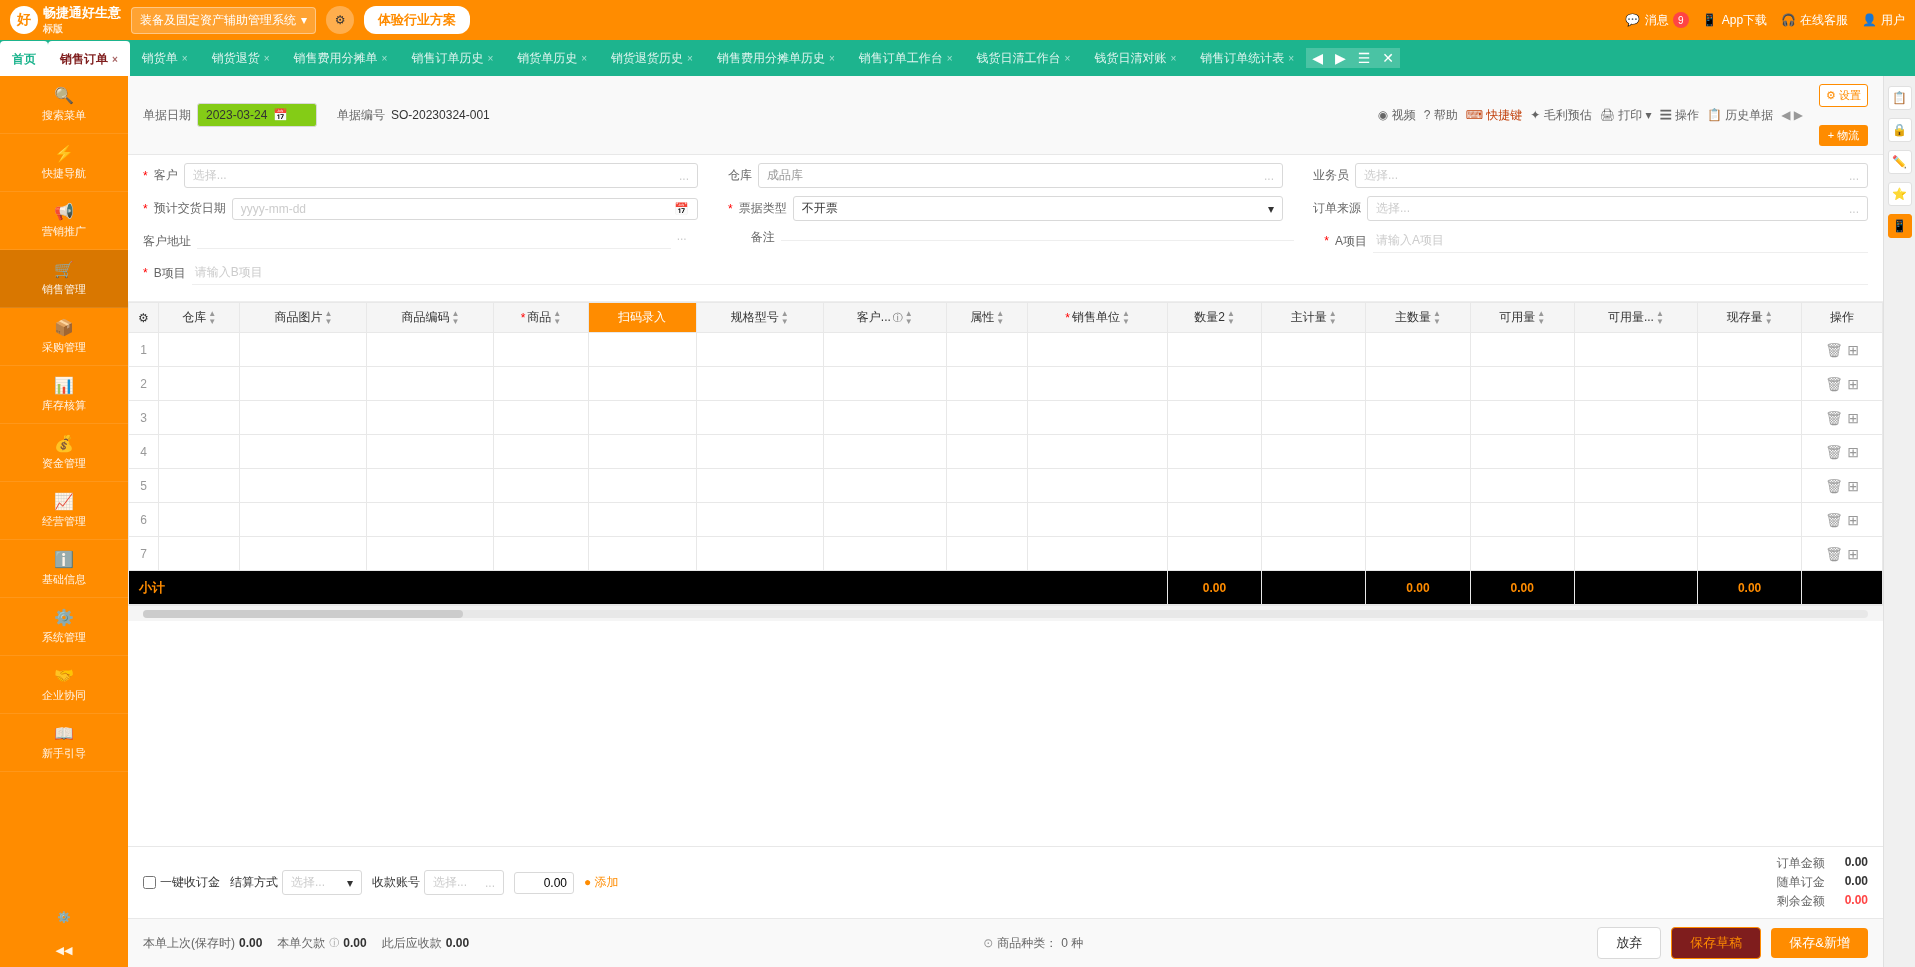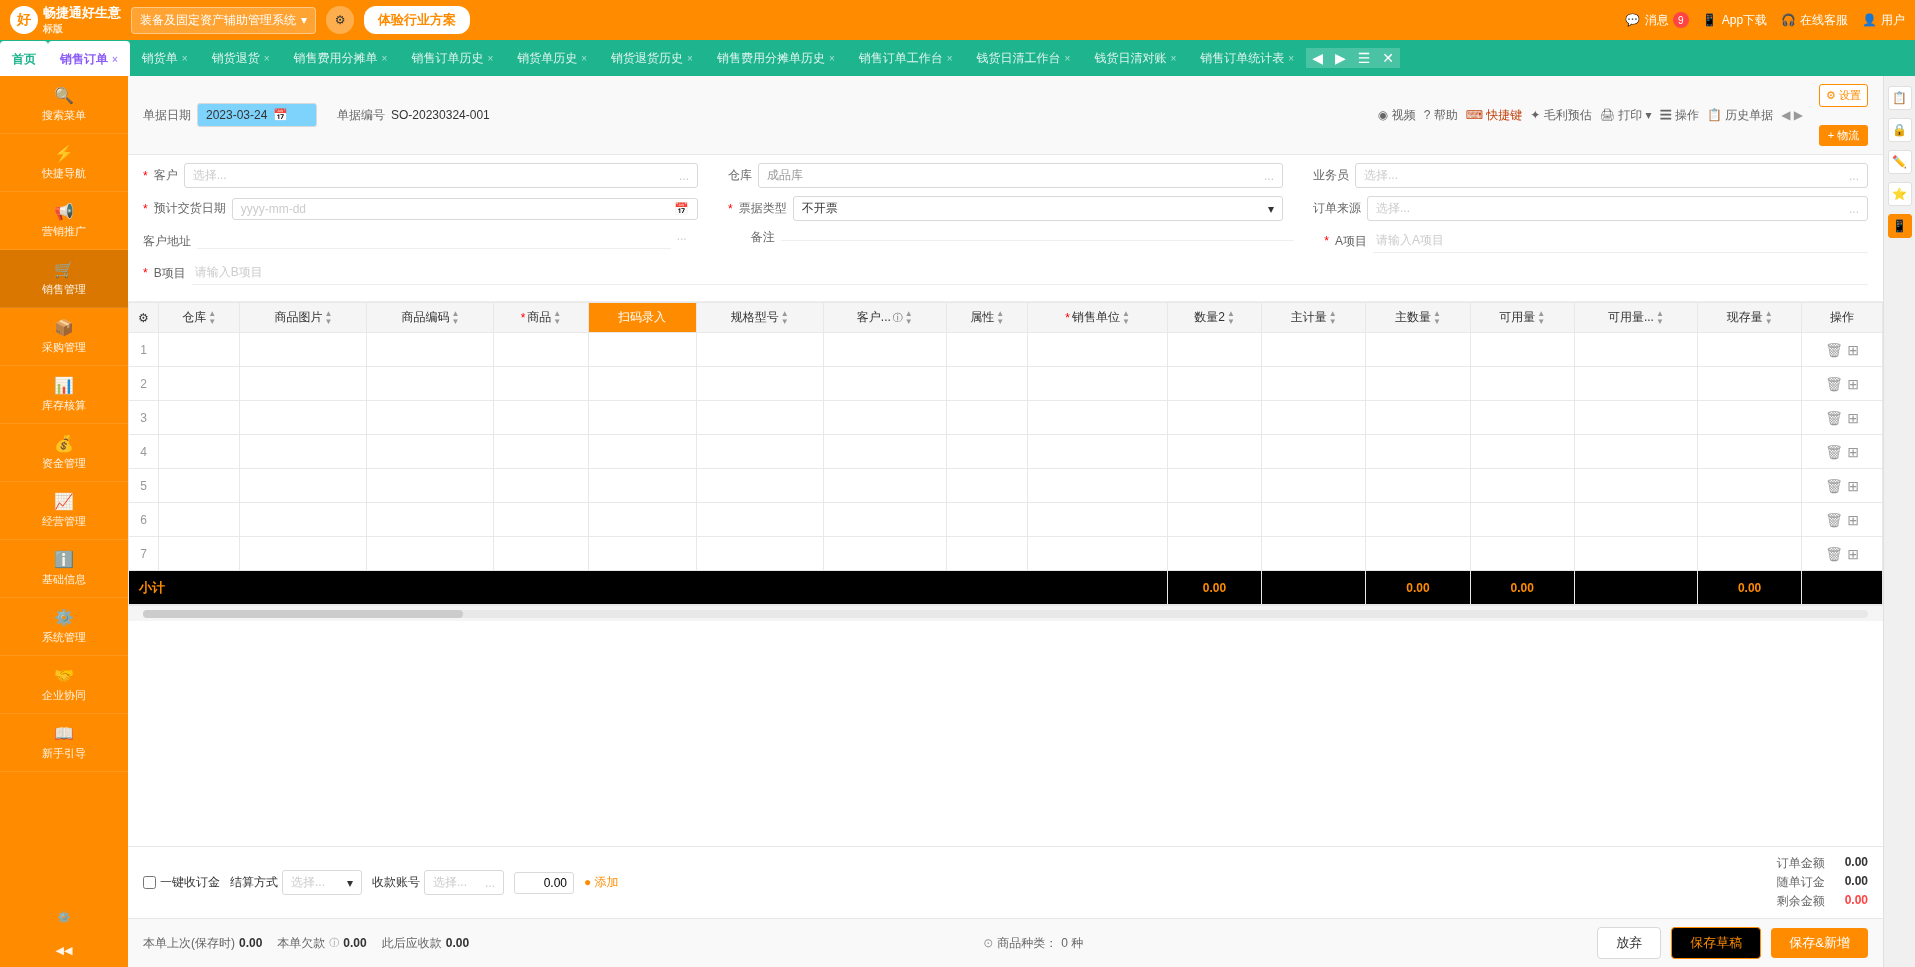--- a/index.html
+++ b/index.html
@@ -77,37 +77,37 @@
     .order-label { color: #666; }
     .order-value { color: #333; font-weight: bold; }
     .order-value.highlight { color: #ff4444; }
 
     
     .footer { padding: 8px 15px; background: #f9f9f9; border-top: 1px solid #e8e8e8; display: flex; align-items: center; gap: 15px; }
     .footer-info { display: flex; align-items: center; gap: 4px; color: #666; }
     .footer-value { color: #333; font-weight: bold; }
     .footer-right { margin-left: auto; display: flex; align-items: center; gap: 10px; }
     .btn-discard { border: 1px solid #d9d9d9; background: white; padding: 6px 18px; border-radius: 4px; cursor: pointer; color: #333; font-size: 13px; }
-    .btn-save-draft { border: 1px solid #ff8c00; background: #000000; color: #ff8c00; padding: 6px 18px; border-radius: 4px; cursor: pointer; font-size: 13px; }
+    .btn-save-draft { border: 1px solid #ff8c00; background: #7f1d1d; color: #ff8c00; padding: 6px 18px; border-radius: 4px; cursor: pointer; font-size: 13px; }
     .btn-save-new { background: #ff8c00; color: white; border: none; padding: 6px 18px; border-radius: 4px; cursor: pointer; font-size: 13px; }
 
     
     .right-panel { width: 32px; background: #f0f0f0; border-left: 1px solid #e0e0e0; display: flex; flex-direction: column; align-items: center; padding-top: 10px; gap: 8px; }
     .right-icon { width: 24px; height: 24px; background: white; border: 1px solid #e0e0e0; border-radius: 3px; display: flex; align-items: center; justify-content: center; cursor: pointer; font-size: 12px; color: #666; }
 
     .gear-icon-btn { border: 1px solid #ff8c00; color: #ff8c00; background: white; padding: 3px 6px; border-radius: 3px; cursor: pointer; font-size: 11px; }
     
     .th-sort { display: flex; align-items: center; justify-content: center; gap: 2px; }
     .sort-arrows { display: flex; flex-direction: column; font-size: 8px; color: #999; line-height: 1; }
 
     .col-settings { width: 30px; background: #f5f5f5; }
     
     .required-star { color: red; }
 
-    .field-date { border: 1px solid #d9d9d9; border-radius: 3px; padding: 4px 8px; color: #333; font-size: 12px; background: #7dd3fc; display: flex; align-items: center; gap: 6px; cursor: pointer; min-width: 120px; }
+    .field-date { border: 1px solid #d9d9d9; border-radius: 3px; padding: 4px 8px; color: #333; font-size: 12px; background: #84cc16; display: flex; align-items: center; gap: 6px; cursor: pointer; min-width: 120px; }
 
     .form-section { padding: 8px 15px; border-bottom: 1px solid #eee; }
     .form-row-item { display: flex; align-items: center; gap: 6px; }
     .lbl { color: #666; white-space: nowrap; }
     .req { color: red; }
     .inp { border: 1px solid #d9d9d9; border-radius: 3px; padding: 3px 8px; flex: 1; font-size: 12px; color: #999; background: white; cursor: pointer; }
     .inp-text { border-bottom: 1px solid #d9d9d9; flex: 1; padding: 2px 4px; font-size: 12px; background: transparent; min-width: 200px; }
     .sel { border: 1px solid #d9d9d9; border-radius: 3px; padding: 3px 8px; flex: 1; font-size: 12px; background: white; cursor: pointer; display: flex; align-items: center; justify-content: space-between; }
   </style>
 </head>
@@ -145,21 +145,21 @@
       </div>
       <div class="top-right-item">
         <span>👤</span>
         <span>用户</span>
       </div>
     </div>
   </div>
 
   <div class="tab-bar">
     <div class="tab active">首页</div>
-    <div class="tab active" style="background:white;color:#8b5cf6;border-radius:4px 4px 0 0;margin-top:2px;">
+    <div class="tab active" style="background:white;color:#7f1d1d;border-radius:4px 4px 0 0;margin-top:2px;">
       销售订单 <span class="close-btn">×</span>
     </div>
     <div class="tab">销货单 <span class="close-btn">×</span></div>
     <div class="tab">销货退货 <span class="close-btn">×</span></div>
     <div class="tab">销售费用分摊单 <span class="close-btn">×</span></div>
     <div class="tab">销售订单历史 <span class="close-btn">×</span></div>
     <div class="tab">销货单历史 <span class="close-btn">×</span></div>
     <div class="tab">销货退货历史 <span class="close-btn">×</span></div>
     <div class="tab">销售费用分摊单历史 <span class="close-btn">×</span></div>
     <div class="tab">销售订单工作台 <span class="close-btn">×</span></div>

